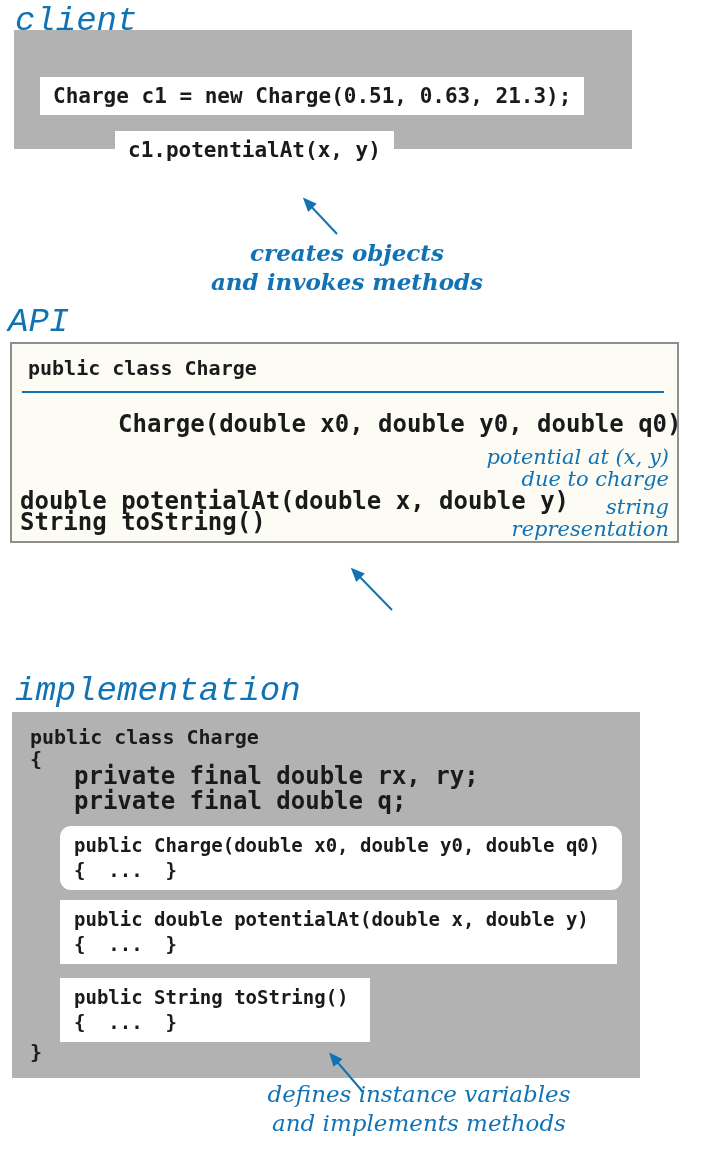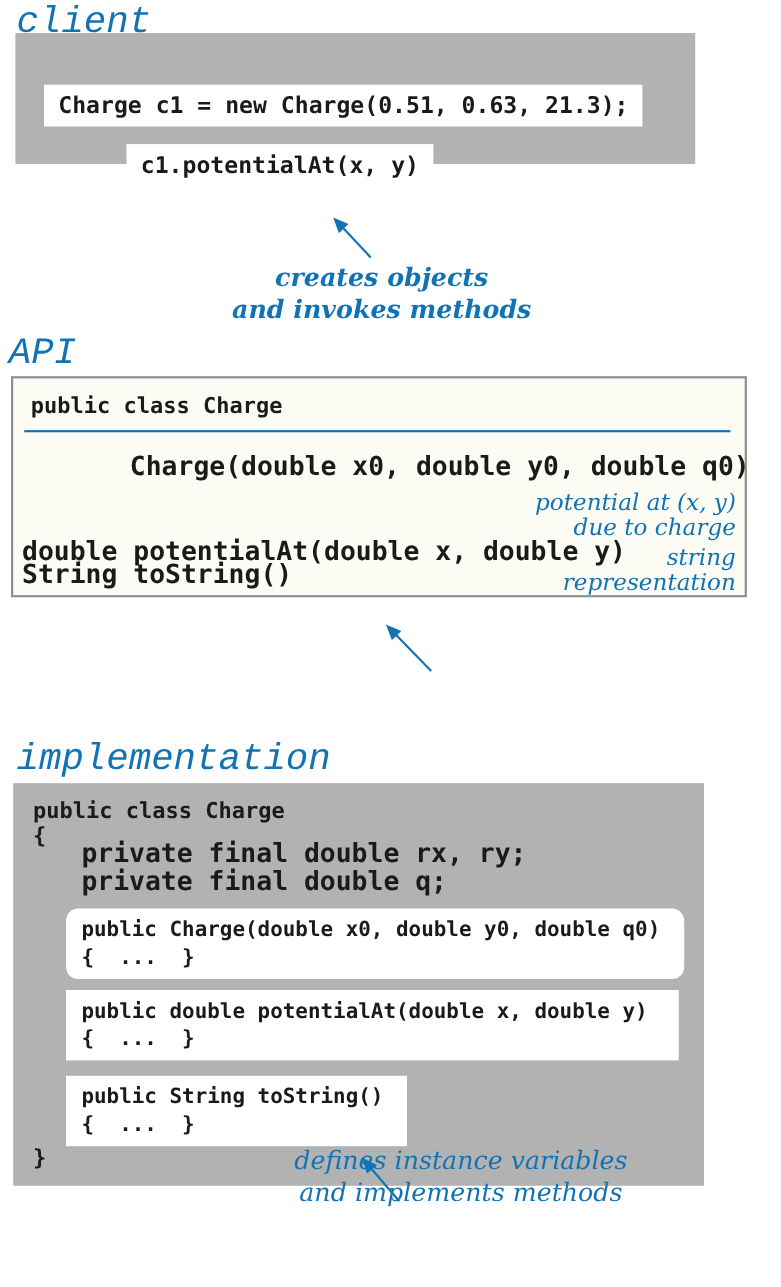--- a/index.html
+++ b/index.html
@@ -91,21 +91,21 @@
     </div>
 
     <div class="impl-stmt" style="left:48px;top:266px;width:296px;">
       <div class="code">public String toString()</div>
       <div class="code">{  ...  }</div>
     </div>
 
     <div class="impl-line code" style="left:18px;top:328px;font-size:20px;">}</div>
   </div>
 
-  <div class="caption" style="left:419px;top:1042px;font-style:italic;">
+  <div class="caption" style="left:419px;top:1080px;font-style:italic;">
     <div>defines instance variables</div>
     <div>and implements methods</div>
   </div>
 
   <svg class="arrows" width="710" height="1170" viewBox="0 0 710 1170">
     <defs>
       <marker id="ah" markerWidth="9" markerHeight="8" refX="4" refY="3" orient="auto">
         <path d="M0,0 L7,3 L0,6 z" fill="#1273b4"></path>
       </marker>
     </defs>

